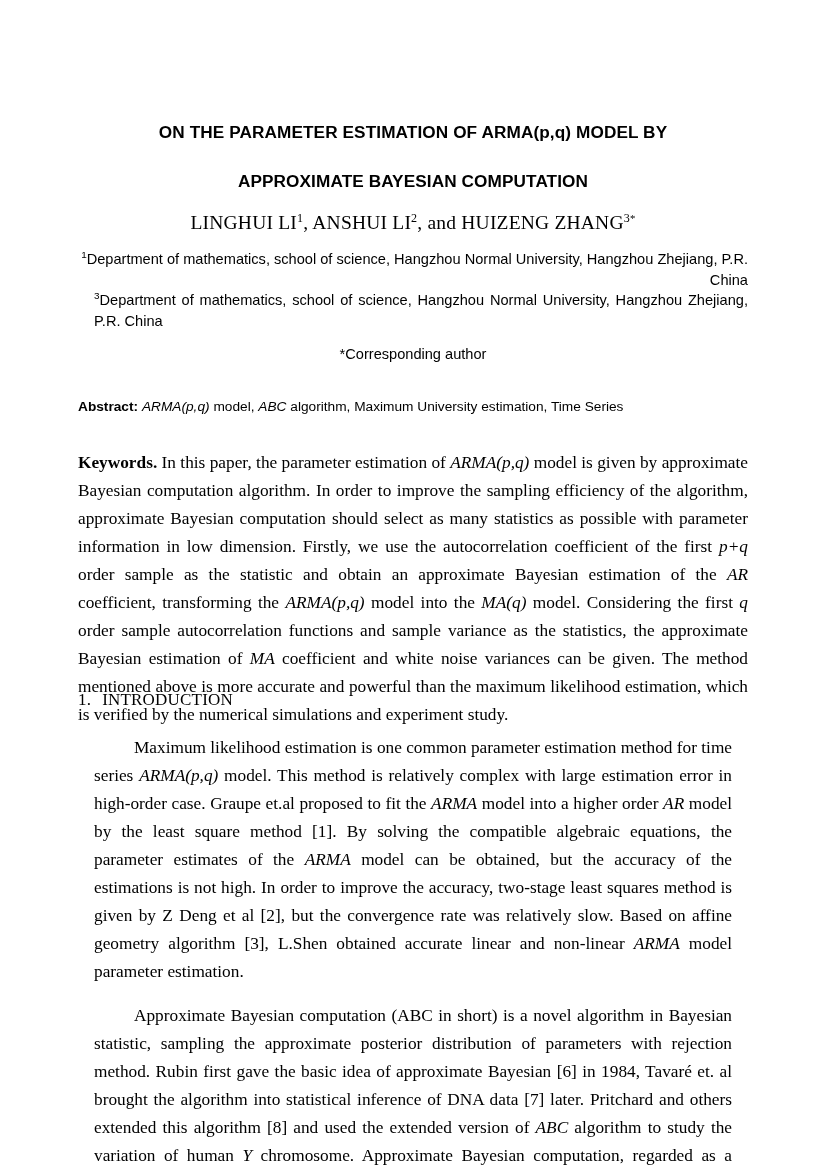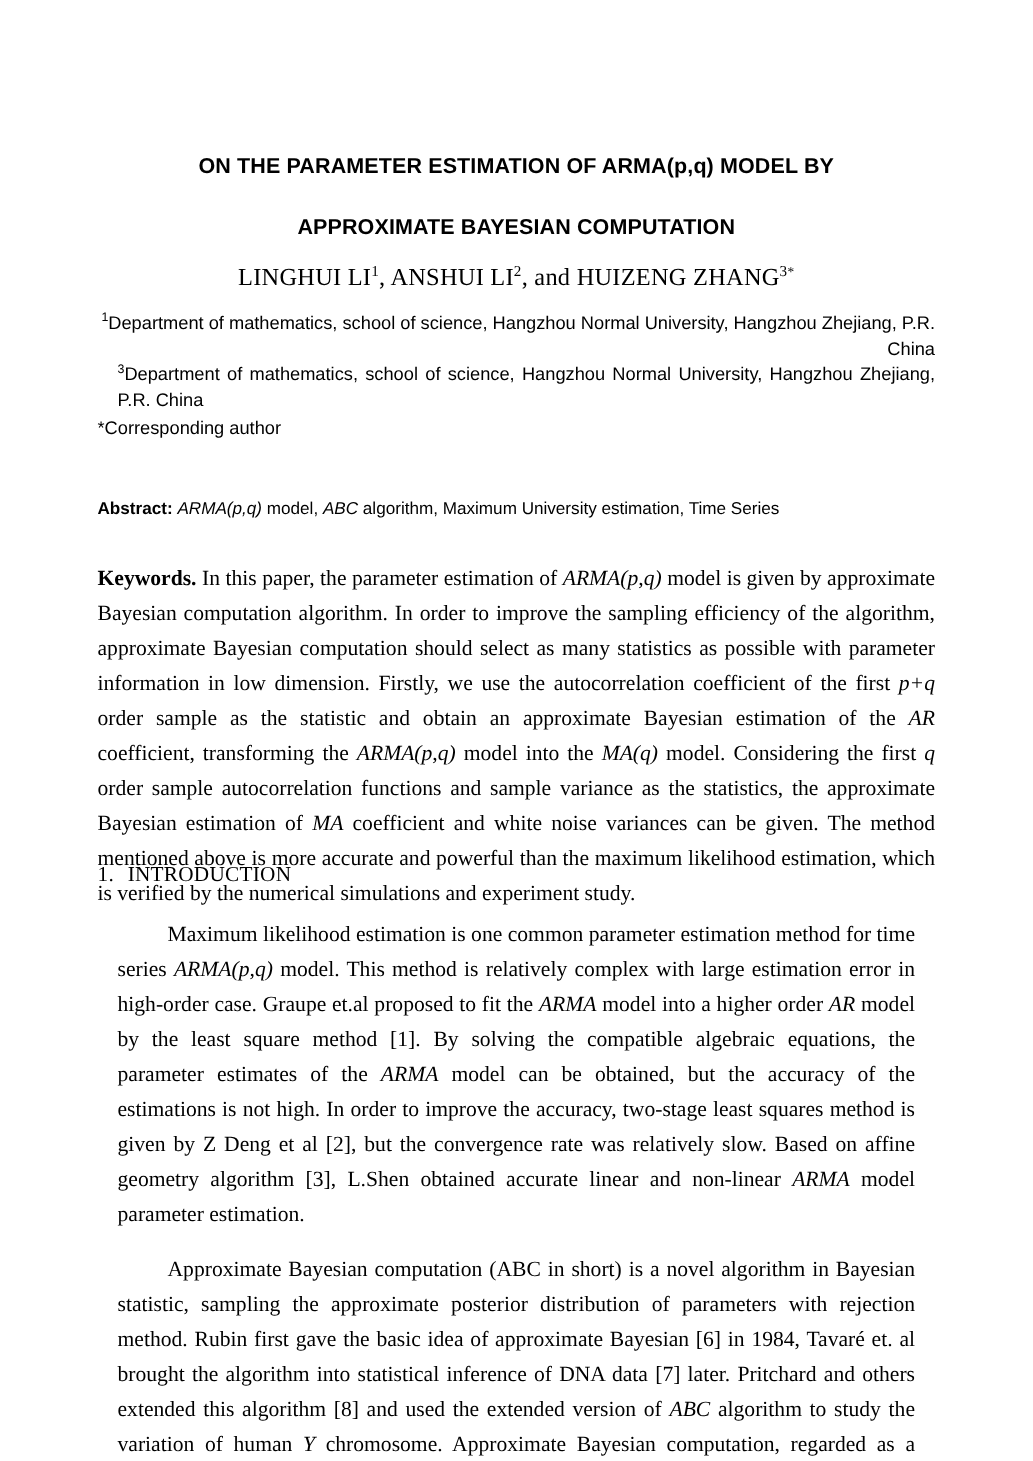--- a/index.html
+++ b/index.html
@@ -80,24 +80,24 @@
     text-align: justify;
     text-align-last: left;
     margin-left: 16px;
   }
   .affil sup {
     font-size: 0.68em;
     vertical-align: super;
     line-height: 0;
   }
   .corresponding {
-    text-align: left;
+    text-align: center;
     font-family: "Liberation Sans", "DejaVu Sans", sans-serif;
     font-size: 14.6px;
-    margin-top: 1px;
+    margin-top: 12px;
   }
 
   
   .keywords {
     top: 398px;
     font-family: "Liberation Sans", "DejaVu Sans", sans-serif;
     font-size: 13.7px;
     line-height: 1.3;
     text-align: left;
   }

